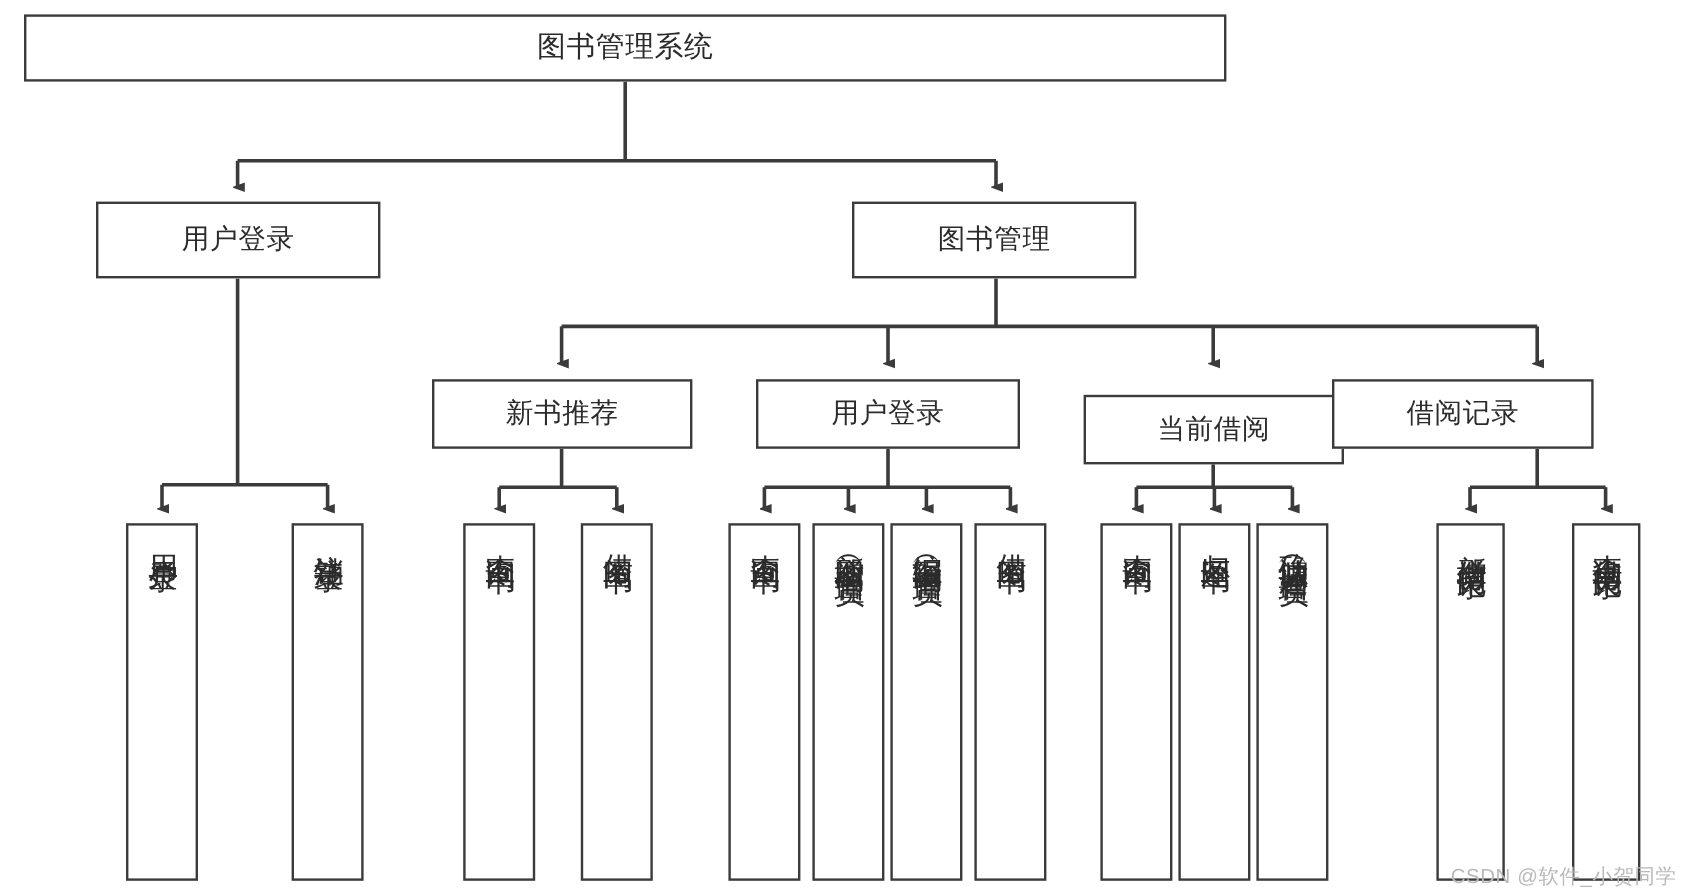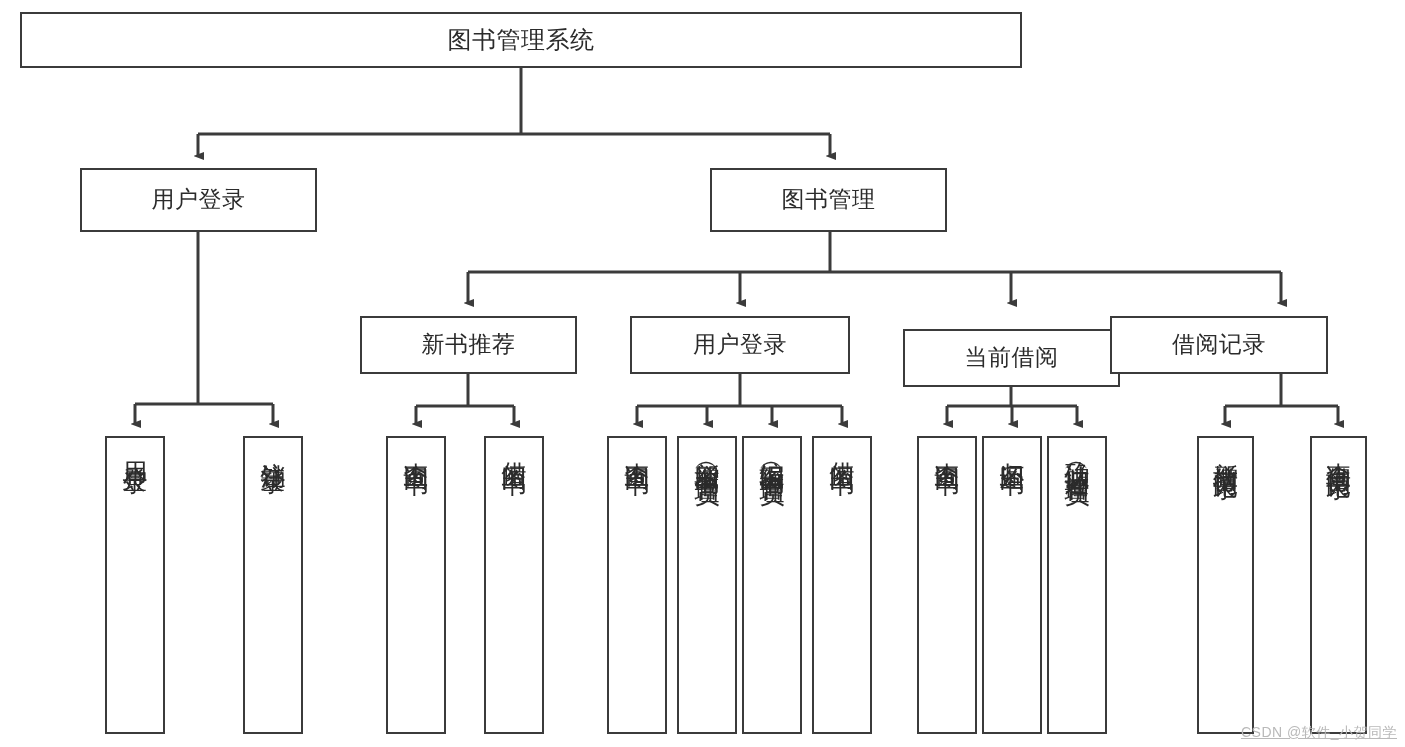--- a/index.html
+++ b/index.html
@@ -58,26 +58,25 @@
     line-height: 1;
     white-space: nowrap;
   }
   .node.root .label {
     font-size: 24px;
   }
   .watermark {
     position: absolute;
     right: 8px;
     bottom: 5px;
-    font-size: 14px;
+    font-size: 17px;
     color: #b9b9b9;
     z-index: 5;
     white-space: nowrap;
     letter-spacing: 0.5px;
-    text-decoration: underline;
   }
 </style>
 </head>
 <body>
 
 <div id="canvas">
 
   <svg class="edges" viewBox="0 0 1405 747" xmlns="http://www.w3.org/2000/svg">
     <defs>
       <marker id="arrowhead" markerWidth="10" markerHeight="10" refX="4.4" refY="6" orient="auto" markerUnits="userSpaceOnUse">

